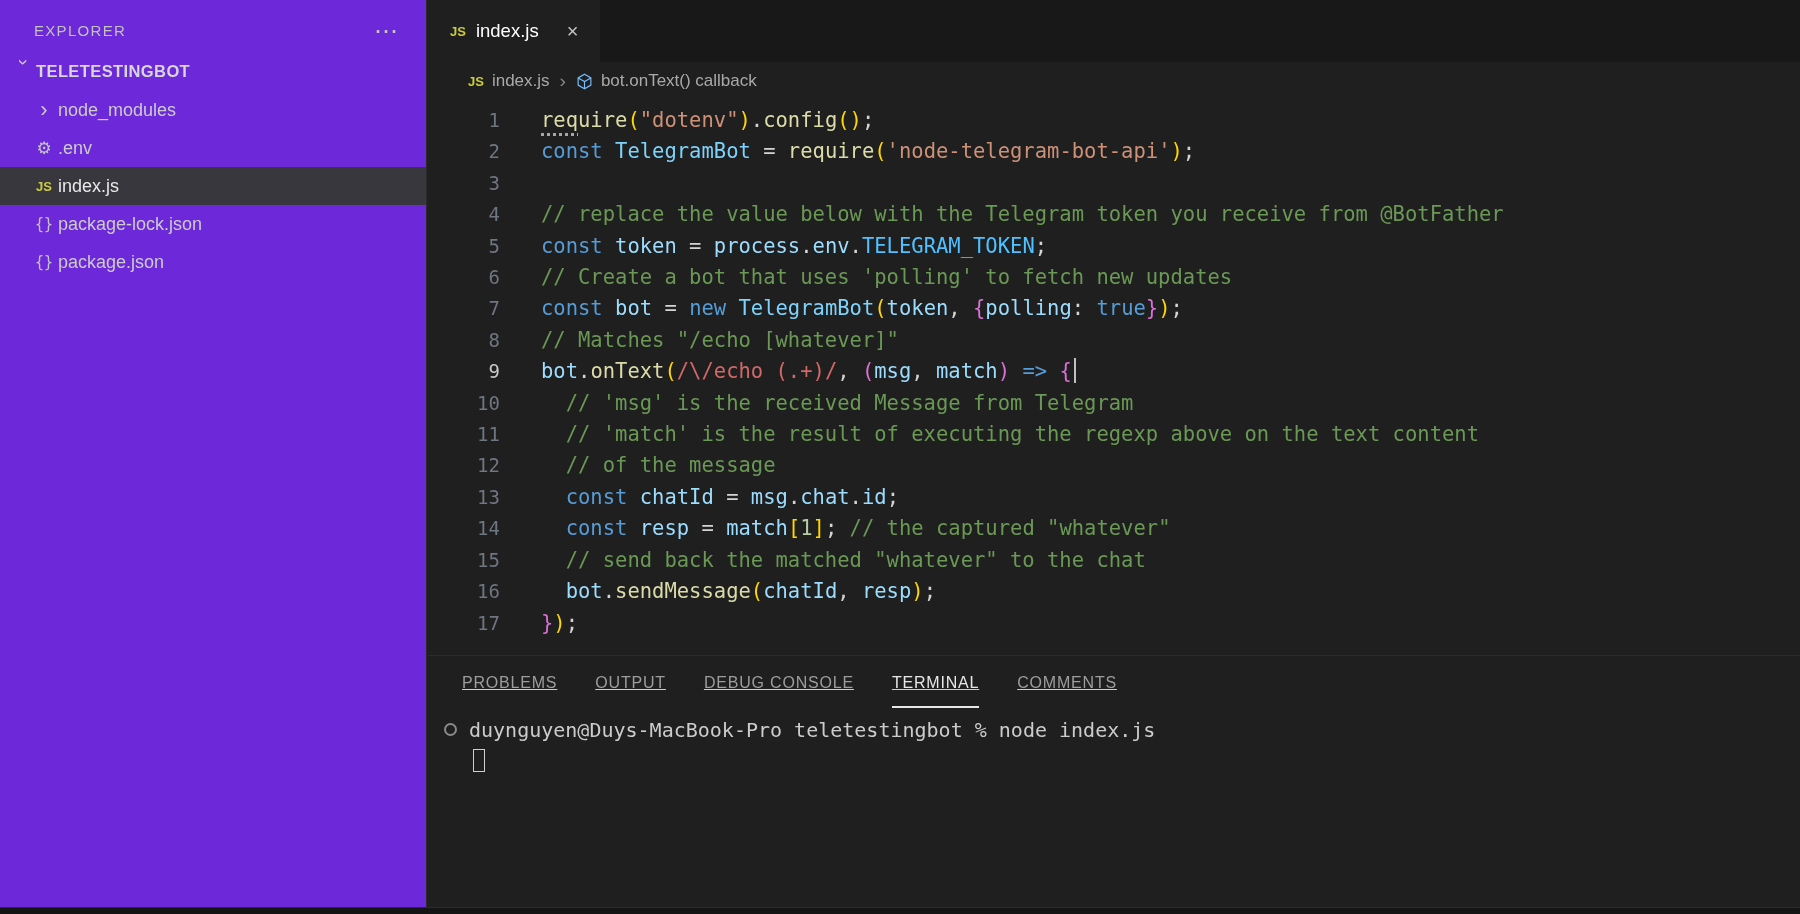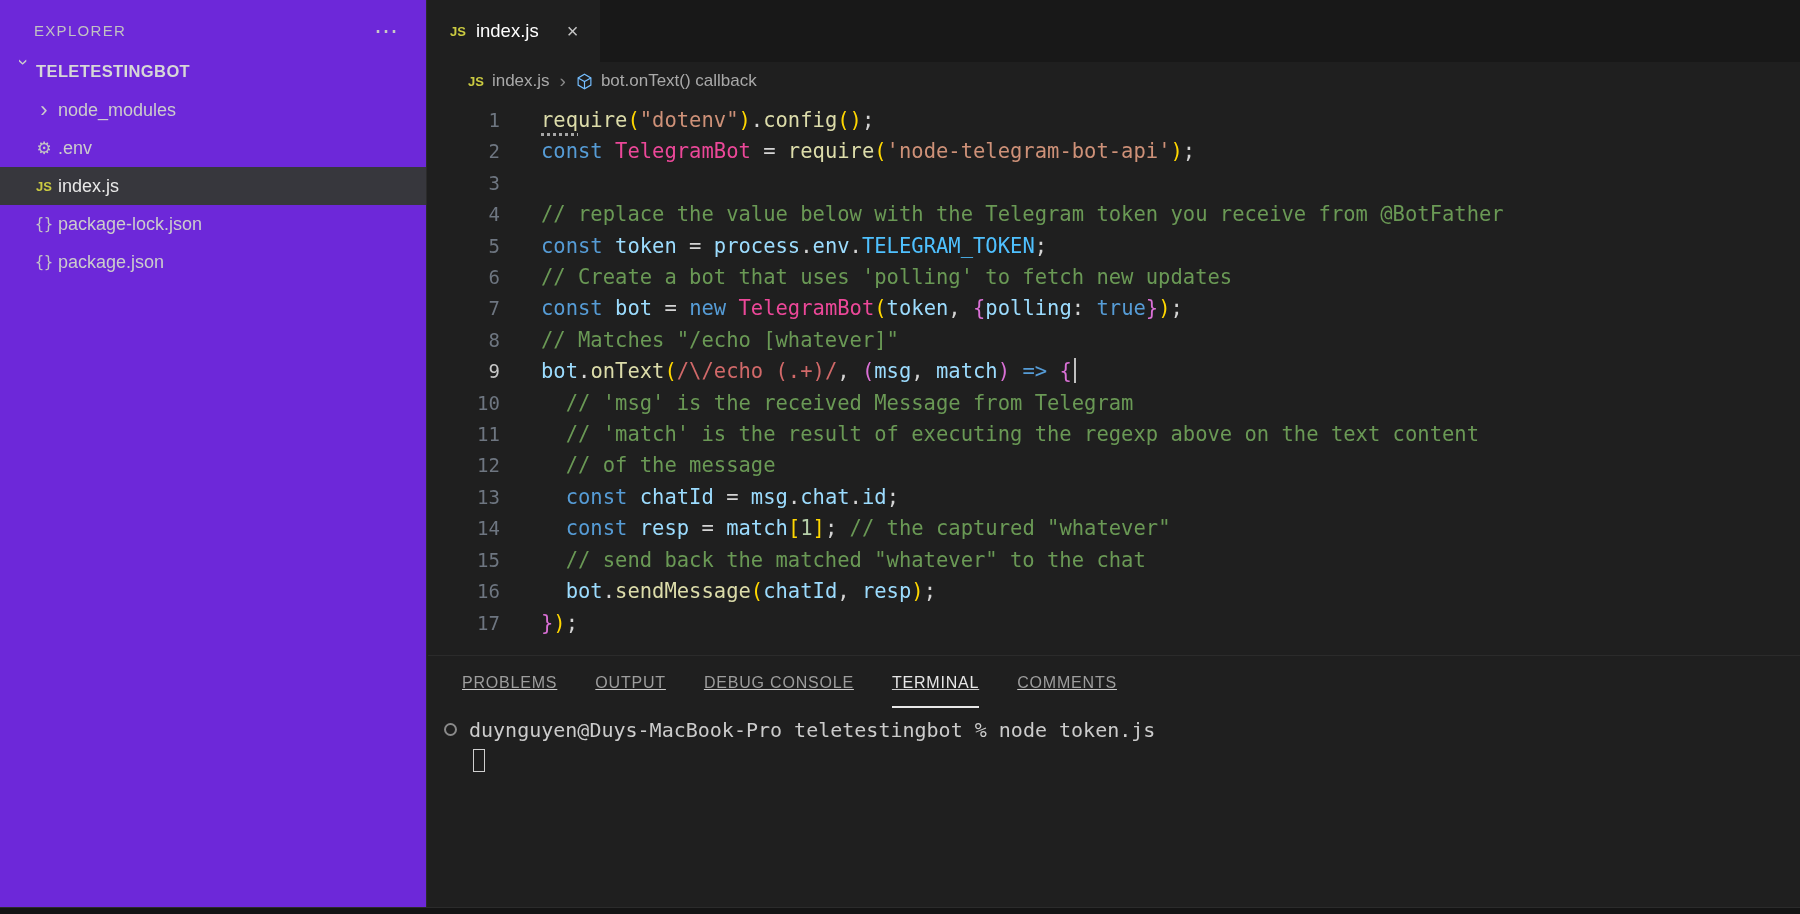--- a/index.html
+++ b/index.html
@@ -71,21 +71,21 @@
     font-size:20.5px;
   }
   .cline { display:flex; line-height:31.4px; white-space:pre; }
   .ln {
     flex:0 0 72px; text-align:right; color:#6e7681;
     font-size:19px; user-select:none;
   }
   .ln.active { color:#c6c6c6; }
   .lc { padding-left:41px; }
   .tk-kw{color:#569cd6}.tk-fn{color:#dcdcaa}.tk-str{color:#ce9178}
-  .tk-cmt{color:#6a9955}.tk-type{color:#ec4899}.tk-var{color:#9cdcfe}
+  .tk-cmt{color:#6a9955}.tk-type{color:#7dd3fc}.tk-var{color:#9cdcfe}
   .tk-const{color:#4fc1ff}.tk-num{color:#b5cea8}.tk-re{color:#d16969}
   .tk-p{color:#d4d4d4}.tk-b1{color:#ffd700}.tk-b2{color:#da70d6}
   .tk-hint{ text-decoration:underline dotted #a6a6a6 2.5px; text-underline-offset:6px; }
   .caret {
     display:inline-block; width:2.5px; height:25px; background:#bfbfbf;
     vertical-align:-5px; margin-left:2px;
   }
 
   
   .panel {
@@ -205,21 +205,21 @@
       <div class="panel-tabs">
           <span class="ptab">PROBLEMS</span>
           <span class="ptab">OUTPUT</span>
           <span class="ptab">DEBUG CONSOLE</span>
           <span class="ptab active">TERMINAL</span>
           <span class="ptab">COMMENTS</span>
         </div>
       <div class="terminal">
         <div class="tline">
           <span class="tdeco"></span>
-          <span class="ttext">duynguyen@Duys-MacBook-Pro teletestingbot % node token.js</span>
+          <span class="ttext">duynguyen@Duys-MacBook-Pro teletestingbot % node index.js</span>
         </div>
         <div class="tline second">
           <span class="tcursor"></span>
         </div>
       </div>
     </div>
   </div>
 
   <div class="bottom-strip"></div>
 </div>

